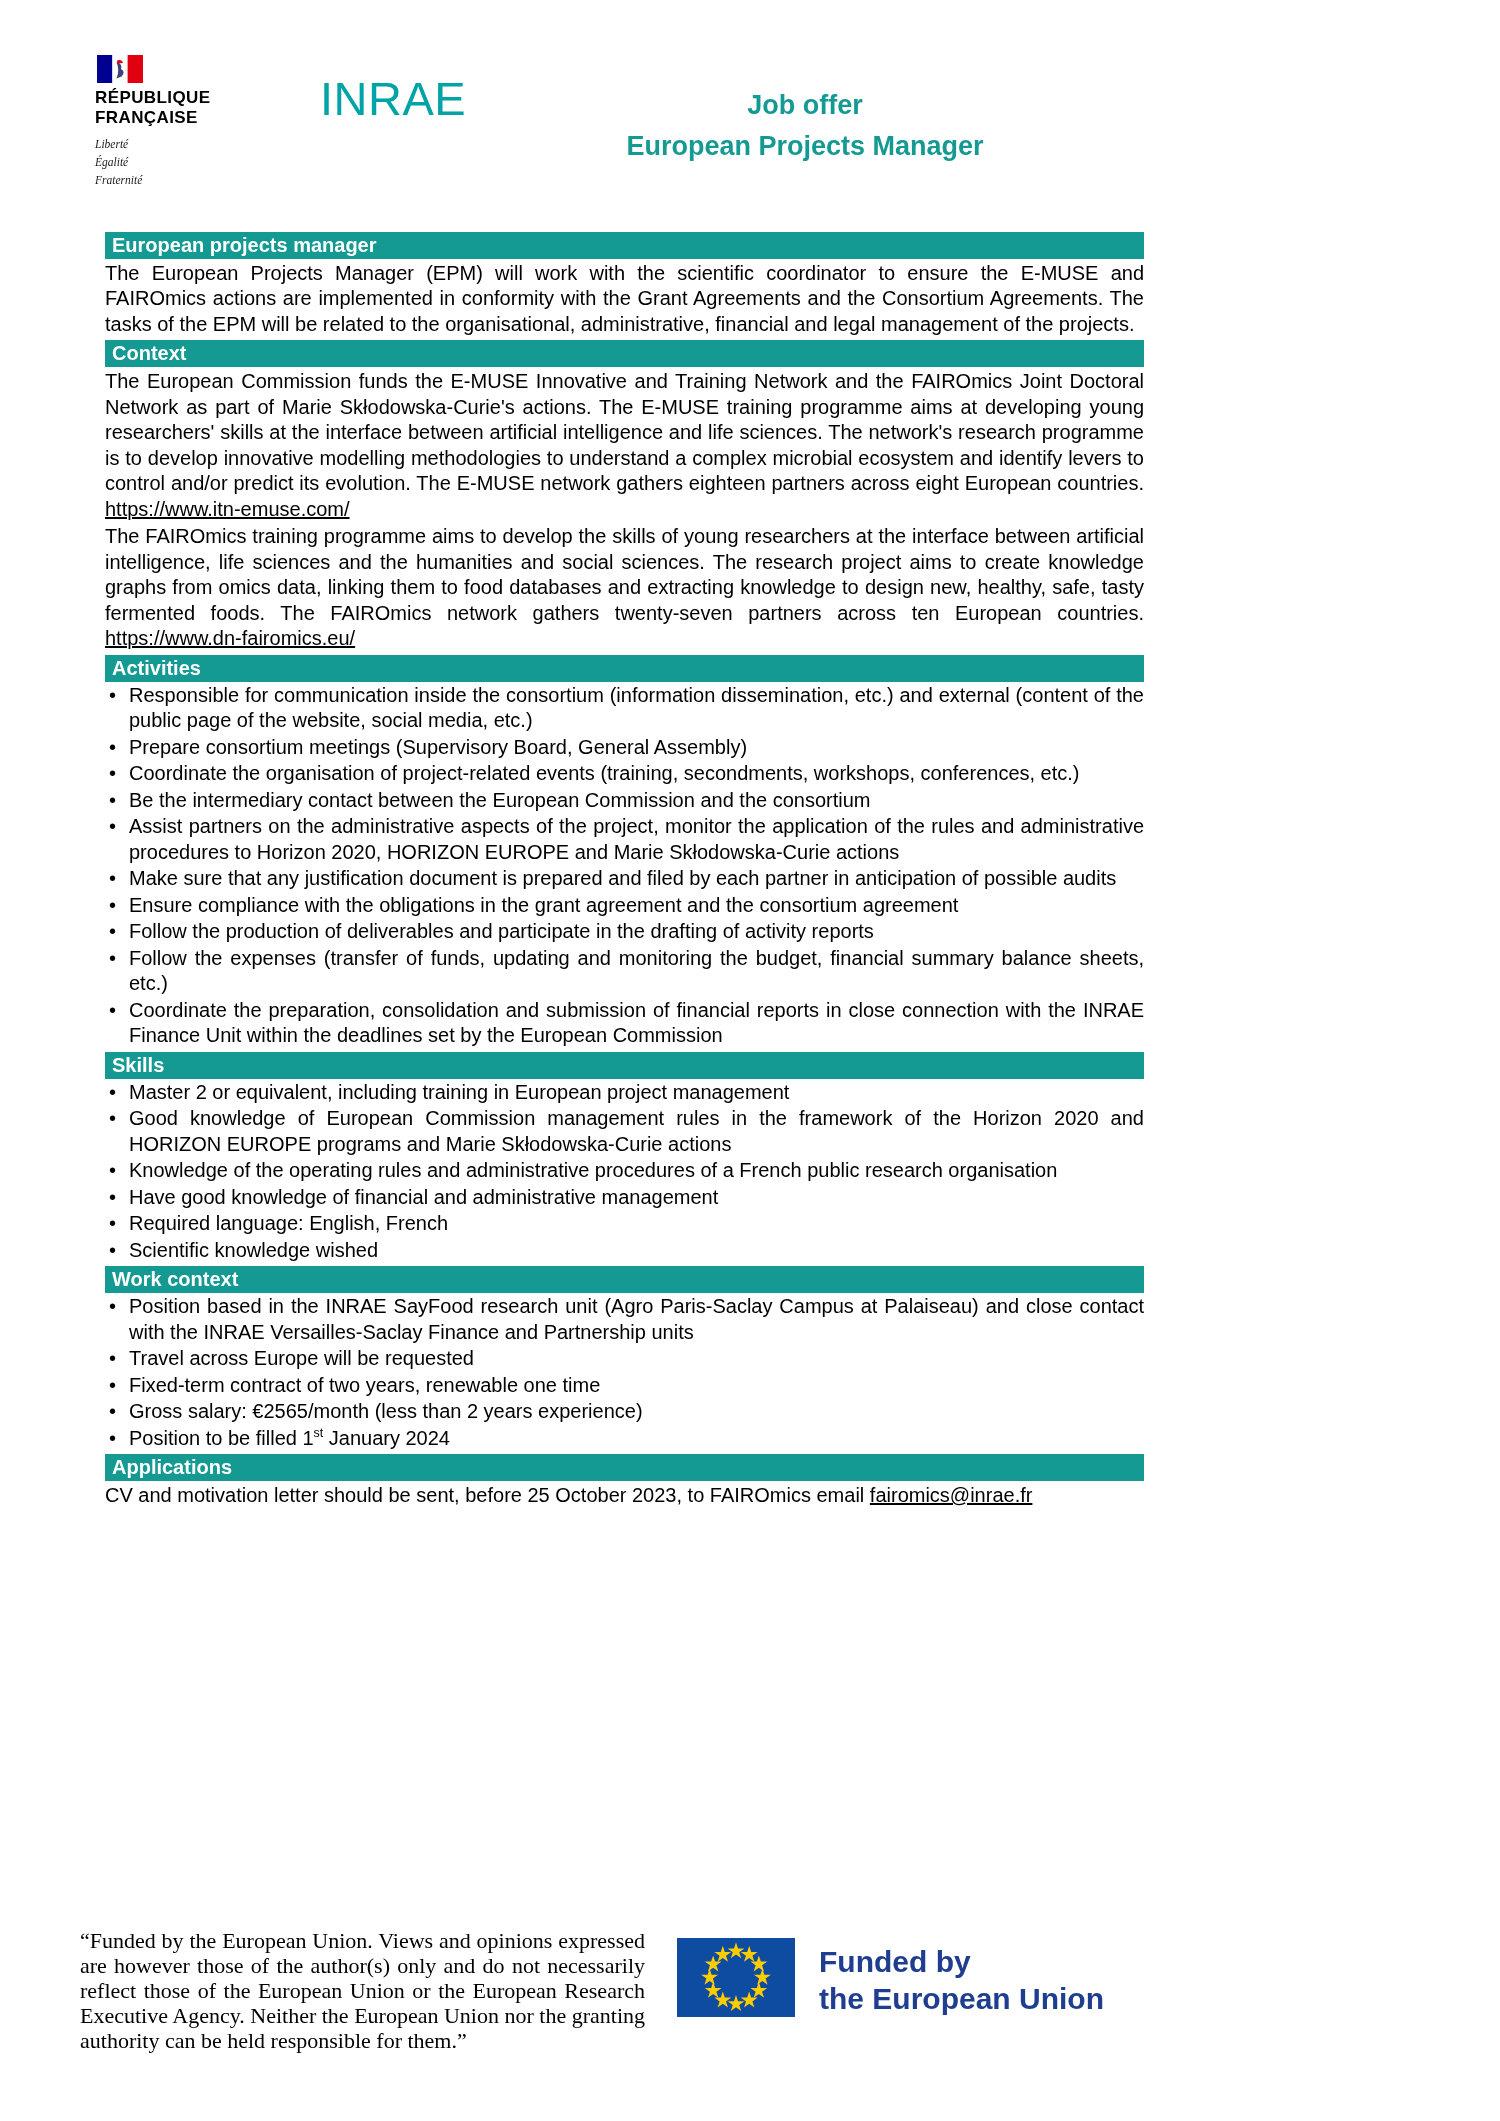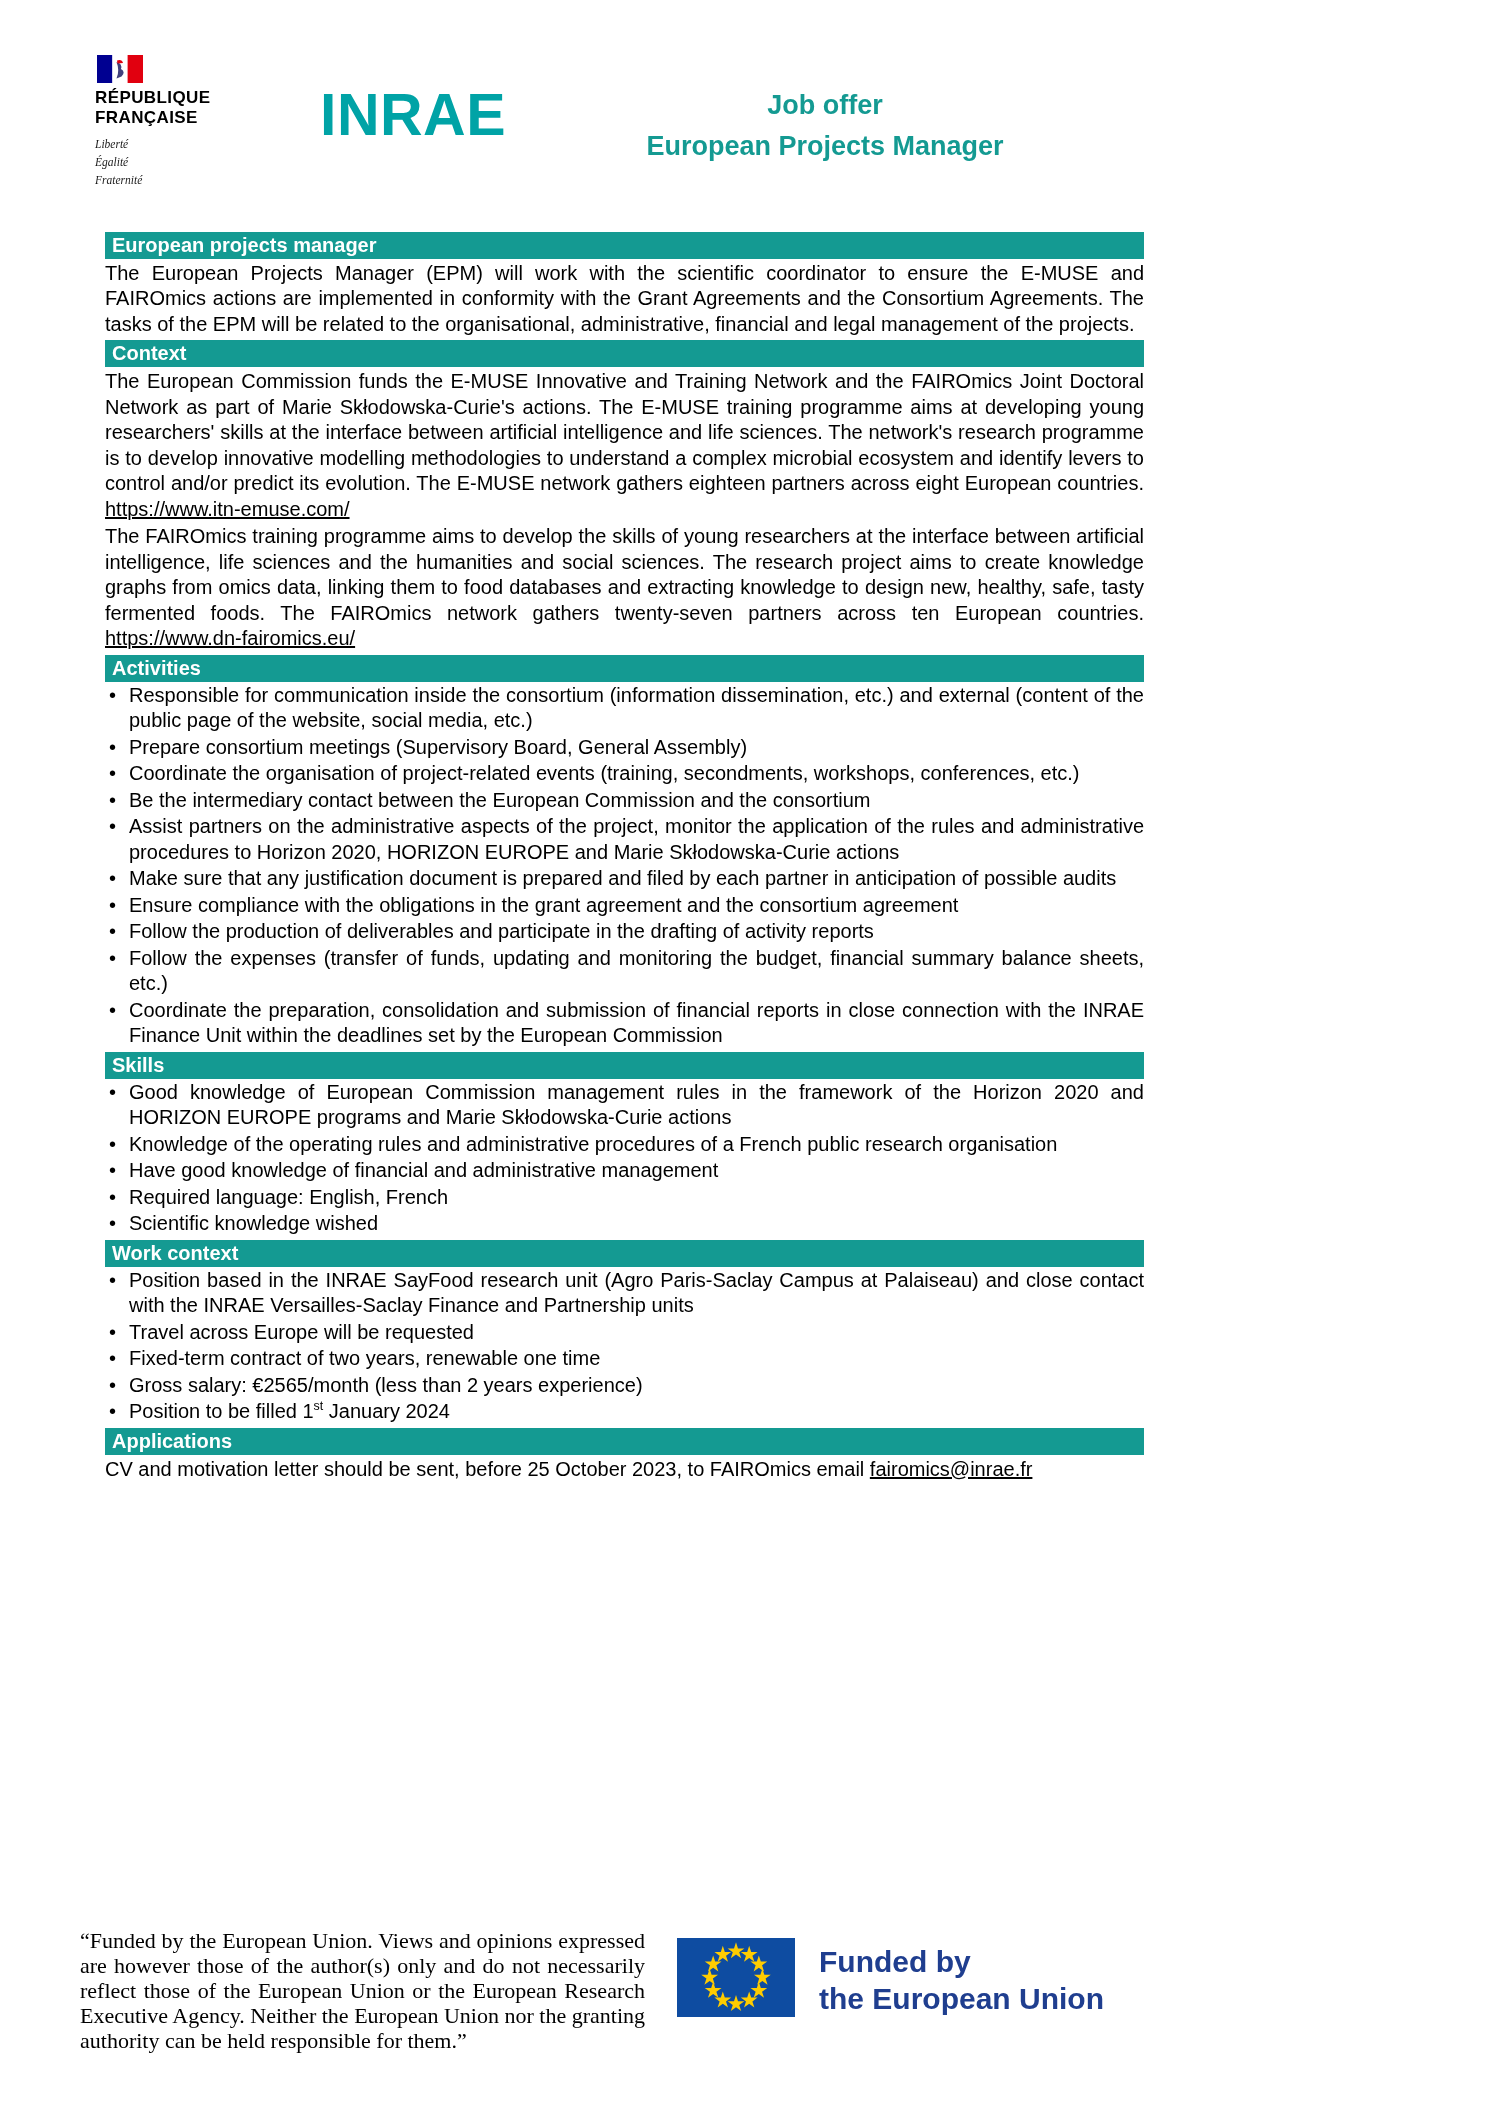--- a/index.html
+++ b/index.html
@@ -11,21 +11,21 @@
     -webkit-font-smoothing: antialiased;
   }
   .page { position: relative; width: 1249px; height: 2121px; overflow: hidden; background:#fff; }
 
   
   .doc-header { display: flex; align-items: flex-start; padding: 55px 105px 0 95px; }
   .rf-logo { width: 155px; flex: none; }
   .rf-flag { display: block; margin: 0 0 5px 2px; }
   .rf-name { font-size: 17px; font-weight: bold; letter-spacing: 0.4px; line-height: 1.18; color:#000; }
   .rf-motto { font-family: "Liberation Serif", serif; font-style: italic; font-size: 11.5px; line-height: 1.55; margin-top: 8px; color:#1a1a1a; }
-  .inrae-logo { flex: none; font-size: 59px; font-weight: bold; color: #00a3a6; margin: 26px 0 0 70px; letter-spacing: 0.5px; font-family: "Liberation Sans", sans-serif; }
+  .inrae-logo { flex: none; font-size: 47px; font-weight: normal; color: #00a3a6; margin: 16px 0 0 70px; letter-spacing: 0.5px; font-family: "Liberation Sans", sans-serif; }
   .title-block { flex: 1; text-align: center; margin-top: 30px; font-size: 27px; font-weight: bold; color: #149a92; line-height: 1.5; }
 
   
   main { margin: 42px 105px 0 105px; }
   .section-bar {
     background: #149a92; color: #fff;
     font-weight: bold; font-size: 20px; line-height: 27px;
     padding: 0 7px; margin-top: 3px;
   }
   p.body-text { font-size: 20px; line-height: 25.5px; text-align: justify; margin: 2px 0 2px 0; }
@@ -95,20 +95,21 @@
         <div class="bullet-item">Be the intermediary contact between the European Commission and the consortium</div>
         <div class="bullet-item">Assist partners on the administrative aspects of the project, monitor the application of the rules and administrative procedures to Horizon 2020, HORIZON EUROPE and Marie Skłodowska-Curie actions</div>
         <div class="bullet-item">Make sure that any justification document is prepared and filed by each partner in anticipation of possible audits</div>
         <div class="bullet-item">Ensure compliance with the obligations in the grant agreement and the consortium agreement</div>
         <div class="bullet-item">Follow the production of deliverables and participate in the drafting of activity reports</div>
         <div class="bullet-item">Follow the expenses (transfer of funds, updating and monitoring the budget, financial summary balance sheets, etc.)</div>
         <div class="bullet-item">Coordinate the preparation, consolidation and submission of financial reports in close connection with the INRAE Finance Unit within the deadlines set by the European Commission</div>
       </section>
       <section>
         <div class="section-bar">Skills</div>
+        <div class="bullet-item">Master 2 or equivalent, including training in European project management</div>
         <div class="bullet-item">Good knowledge of European Commission management rules in the framework of the Horizon 2020 and HORIZON EUROPE programs and Marie Skłodowska-Curie actions</div>
         <div class="bullet-item">Knowledge of the operating rules and administrative procedures of a French public research organisation</div>
         <div class="bullet-item">Have good knowledge of financial and administrative management</div>
         <div class="bullet-item">Required language: English, French</div>
         <div class="bullet-item">Scientific knowledge wished</div>
       </section>
       <section>
         <div class="section-bar">Work context</div>
         <div class="bullet-item">Position based in the INRAE SayFood research unit (Agro Paris-Saclay Campus at Palaiseau) and close contact with the INRAE Versailles-Saclay Finance and Partnership units</div>
         <div class="bullet-item">Travel across Europe will be requested</div>

